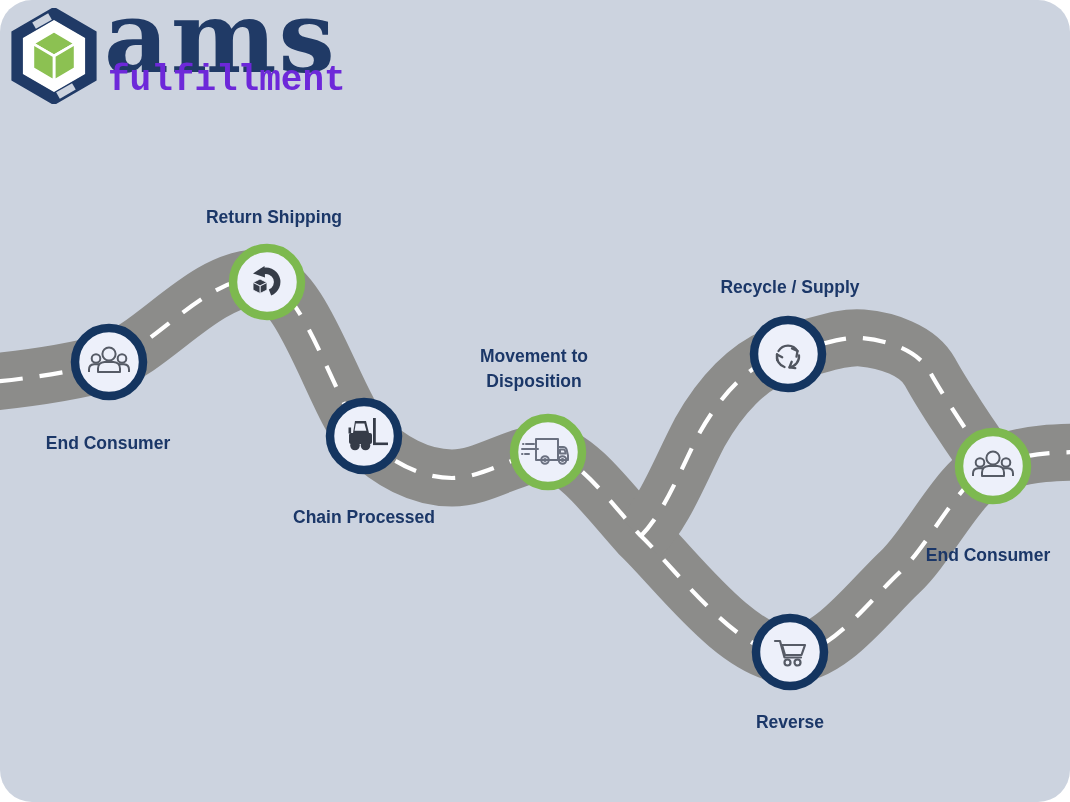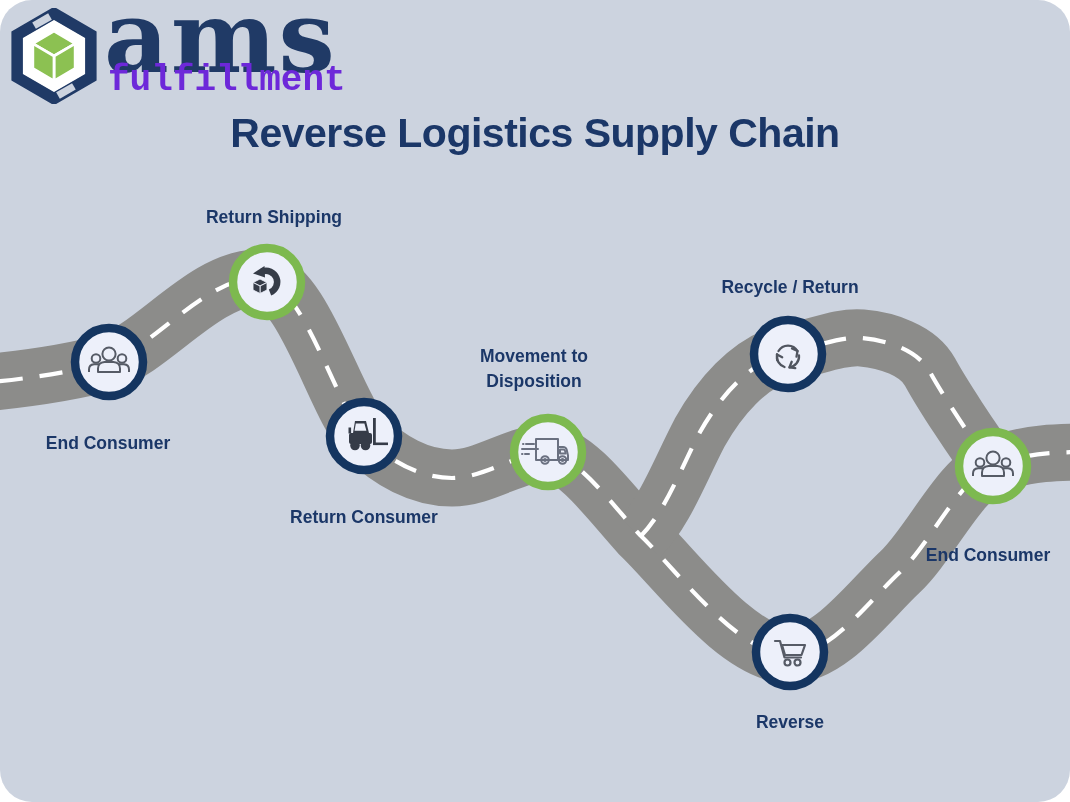--- a/index.html
+++ b/index.html
@@ -139,26 +139,25 @@
       <g fill="#8cc152" stroke="#ffffff" stroke-width="3" stroke-linejoin="round">
         <polygon points="0,-27 23,-13.5 0,0 -23,-13.5"></polygon>
         <polygon points="0,0 23,-13.5 23,13.5 0,27"></polygon>
         <polygon points="-23,-13.5 0,0 0,27 -23,13.5"></polygon>
       </g>
     </svg>
     <div class="logo-brand">ams</div>
     <div class="logo-tagline">fulfillment</div>
   </div>
 
-  <div class="page-title">Reverse Logistics Supply Chain</div>
 
   <div class="node-label" style="left:108px;top:431px;">End Consumer</div>
   <div class="node-label" style="left:268px;top:205px;margin-left:6px;">Return Shipping</div>
-  <div class="node-label" style="left:364px;top:505px;">Return Consumer</div>
+  <div class="node-label" style="left:364px;top:505px;">Chain Processed</div>
   <div class="node-label" style="left:514px;top:344px;margin-left:20px;">
     <div>Movement to</div>
     <div>Disposition</div>
   </div>
-  <div class="node-label" style="left:790px;top:275px;">Recycle / Return</div>
+  <div class="node-label" style="left:790px;top:275px;">Recycle / Supply</div>
   <div class="node-label" style="left:790px;top:710px;">Reverse</div>
   <div class="node-label" style="left:988px;top:543px;">End Consumer</div>
 
 </div>
 
 </body></html>

